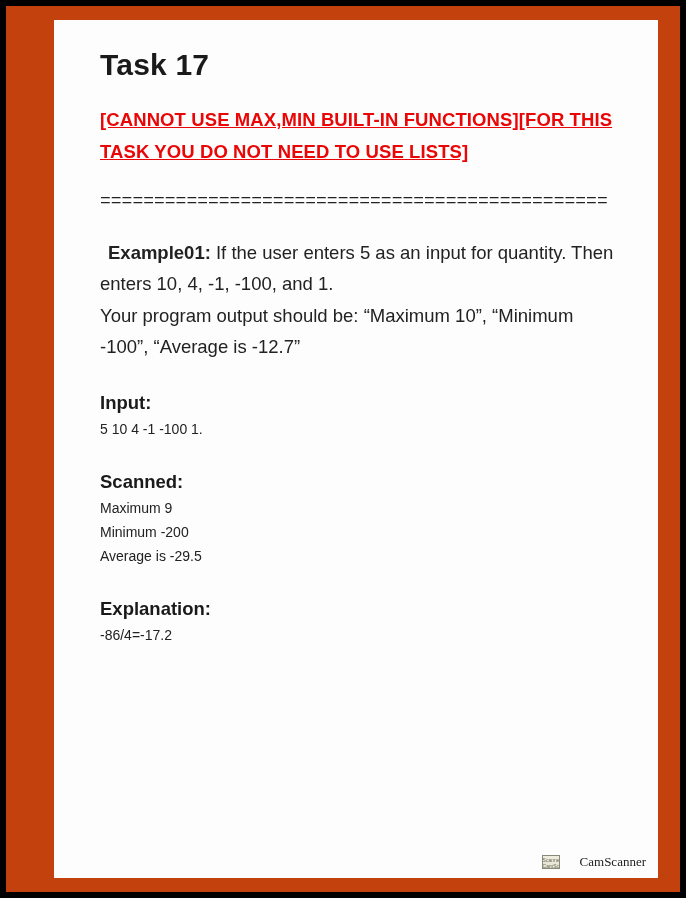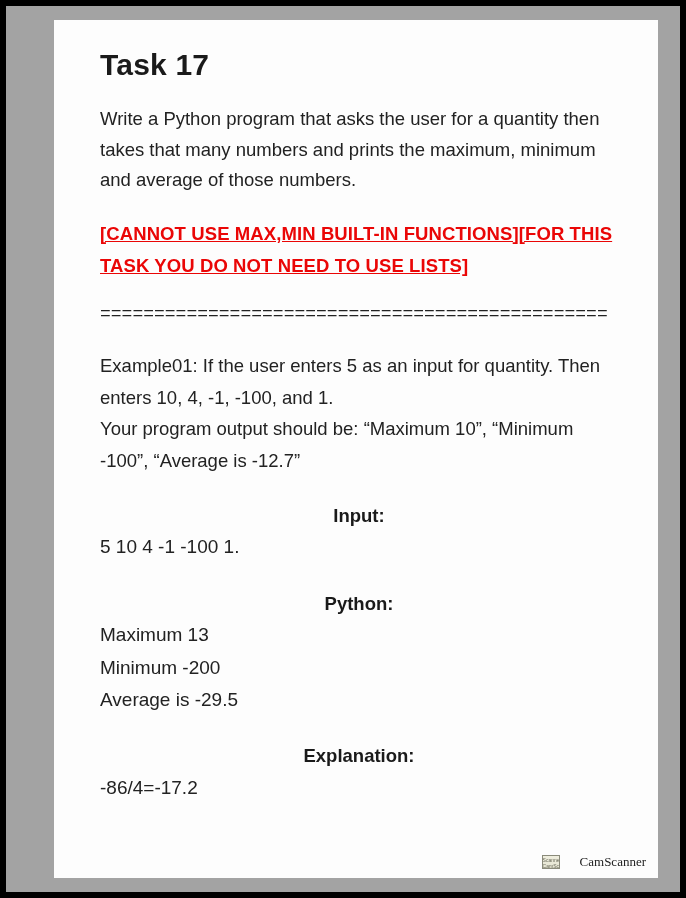--- a/index.html
+++ b/index.html
@@ -14,21 +14,21 @@
     font-family: Arial, Helvetica, sans-serif;
     position: relative;
     overflow: hidden;
   }
   .outer-frame {
     position: absolute;
     top: 6px;
     left: 6px;
     right: 6px;
     bottom: 6px;
-    background: #a3a3a3;
+    background: #c2410c;
   }
   .page {
     position: absolute;
     top: 14px;
     left: 48px;
     right: 22px;
     bottom: 14px;
     background: #fdfdfd;
     padding: 28px 40px 20px 46px;
     color: #1a1a1a;
@@ -63,34 +63,34 @@
     margin-bottom: 26px;
     color: #222;
   }
   .example-block {
     font-size: 18.5px;
     line-height: 1.7;
     margin-bottom: 24px;
     color: #222;
   }
   .example-block .label {
-    font-weight: 400;
+    font-weight: 700;
+    margin-left: 8px;
   }
   .section {
     margin-bottom: 24px;
   }
   .section-label {
     font-weight: 700;
     font-size: 18.5px;
     line-height: 1.7;
     color: #1a1a1a;
-    text-align: center;
   }
   .section-body {
-    font-size: 19px;
+    font-size: 14px;
     line-height: 1.7;
     color: #222;
   }
   .watermark {
     position: absolute;
     right: 12px;
     bottom: 8px;
     font-size: 12px;
     color: #555;
     display: flex;
@@ -117,40 +117,39 @@
   }
 </style>
 </head>
 <body>
 
 <div class="outer-frame">
   <div class="page">
 
     <h1 class="title">Task 17</h1>
 
-    <p class="intro">Write a Python program that asks the user for a quantity then takes that many numbers and prints the maximum, minimum and average of those numbers.</p>
 
     <p class="warning">[CANNOT USE MAX,MIN BUILT-IN FUNCTIONS][FOR THIS TASK YOU DO NOT NEED TO USE LISTS]</p>
 
     <div class="divider">===============================================</div>
 
     <div class="example-block">
       <span class="label">Example01:</span><span> If the user enters 5 as an input for quantity. Then enters 10, 4, -1, -100, and 1.</span>
       <br>
       <span>Your program output should be: “Maximum 10”, “Minimum -100”, “Average is -12.7”</span>
     </div>
 
     <div class="section">
       <div class="section-label">Input:</div>
       <div class="section-body">5 10 4 -1 -100 1.</div>
     </div>
 
     <div class="section">
-      <div class="section-label">Python:</div>
-      <div class="section-body">Maximum 13</div>
+      <div class="section-label">Scanned:</div>
+      <div class="section-body">Maximum 9</div>
       <div class="section-body">Minimum -200</div>
       <div class="section-body">Average is -29.5</div>
     </div>
 
     <div class="section">
       <div class="section-label">Explanation:</div>
       <div class="section-body">-86/4=-17.2</div>
     </div>
 
     <div class="watermark">

